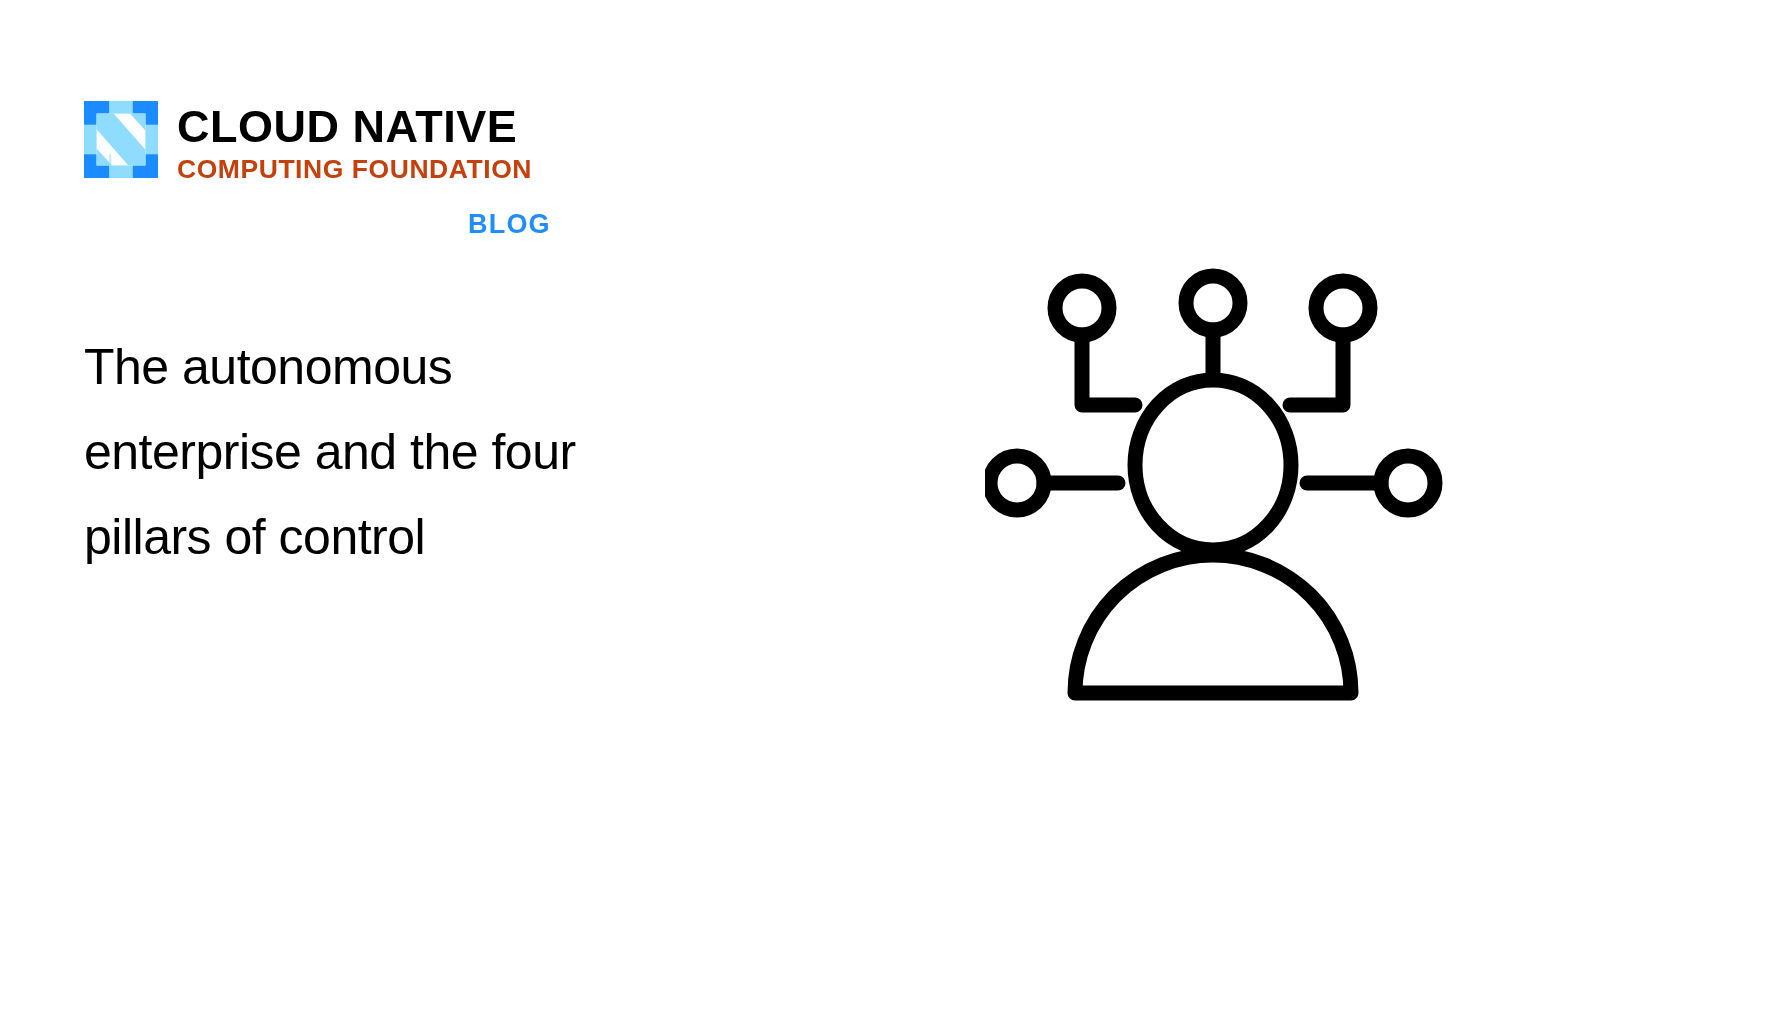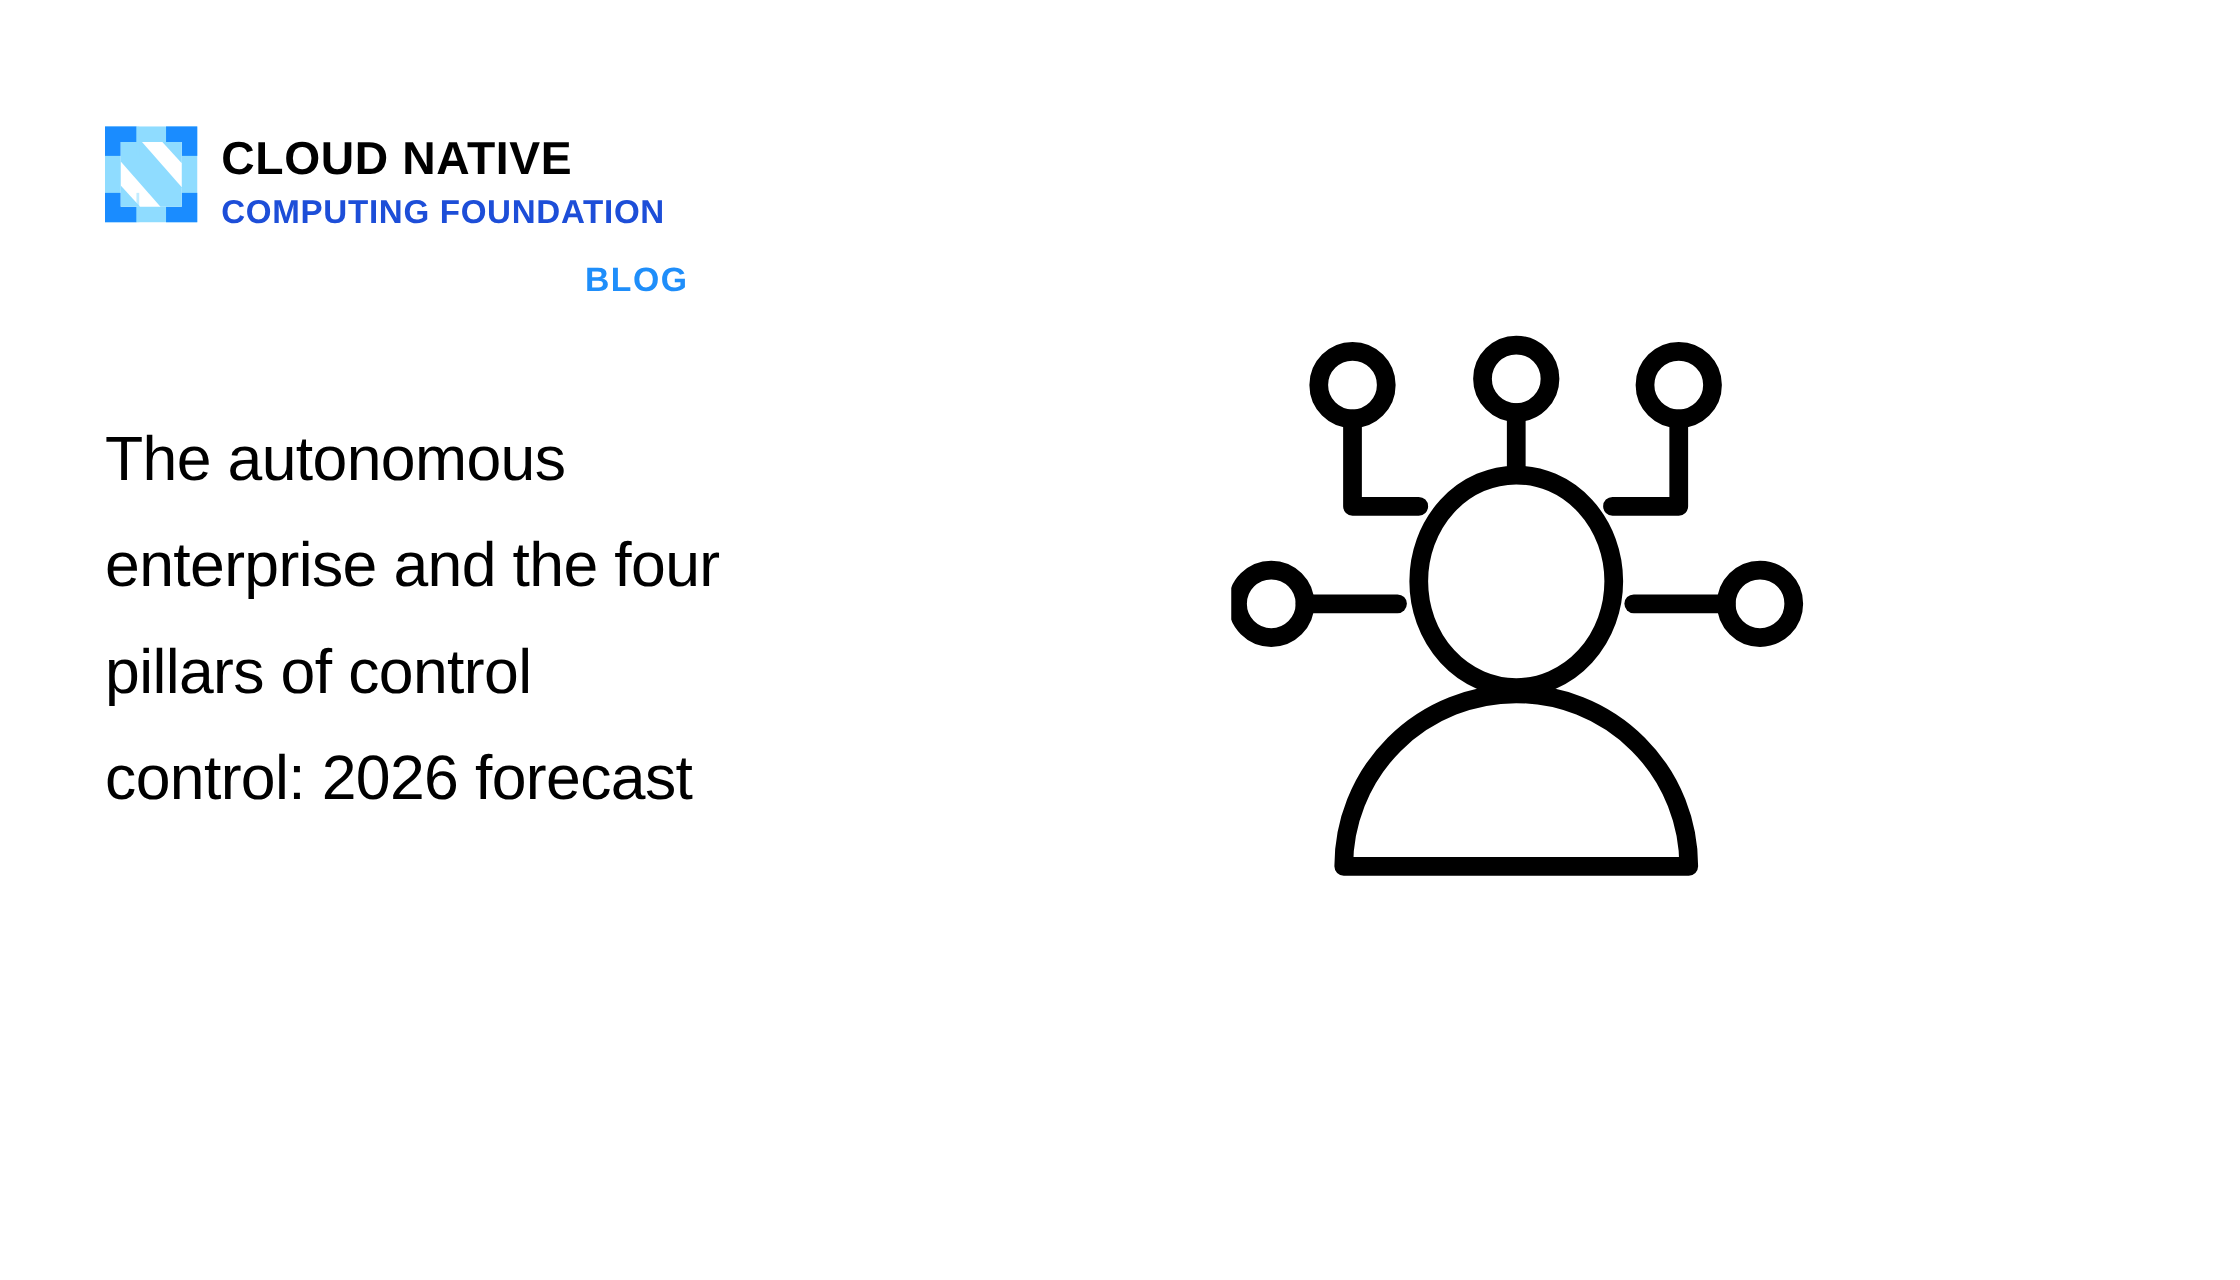--- a/index.html
+++ b/index.html
@@ -31,35 +31,35 @@
     width:74px;height:77px;
     flex:0 0 auto;
     display:block;
   }
   .wordmark{
     padding-top:2px;
   }
   .wm-line1{
     font-family:"Liberation Sans", sans-serif;
     font-weight:700;
-    font-size:37px;
+    font-size:45px;
     line-height:48px;
     letter-spacing:0.5px;
     color:#000000;
     white-space:nowrap;
     transform:scaleX(1.0);
     transform-origin:left center;
   }
   .wm-line2{
     font-family:"Liberation Sans", sans-serif;
     font-weight:700;
     font-size:26.5px;
     line-height:30px;
     letter-spacing:0.55px;
-    color:#1d4ed8;
+    color:#c2410c;
     white-space:nowrap;
     margin-top:3px;
   }
   .blog-label{
     position:absolute;
     left:384px;top:108px;
     font-family:"Liberation Sans", sans-serif;
     font-weight:700;
     font-size:27px;
     letter-spacing:1.2px;
@@ -123,21 +123,20 @@
       </div>
     </div>
 
     <div class="blog-label">BLOG</div>
   </div>
 
   <div class="headline">
     <span class="ln">The autonomous</span>
     <span class="ln">enterprise and the four</span>
     <span class="ln">pillars of control</span>
-    <span class="ln">control: 2026 forecast</span>
   </div>
 
   <div class="illustration">
     <svg viewBox="0 0 460 460" fill="none" stroke="#000000" stroke-width="15" stroke-linecap="round" stroke-linejoin="round" aria-hidden="true">
 
       <circle cx="97" cy="53" r="27"></circle>
       <path d="M97 80 L97 150 L150 150"></path>
 
       <circle cx="228" cy="48" r="27"></circle>
       <path d="M228 75 L228 118"></path>

